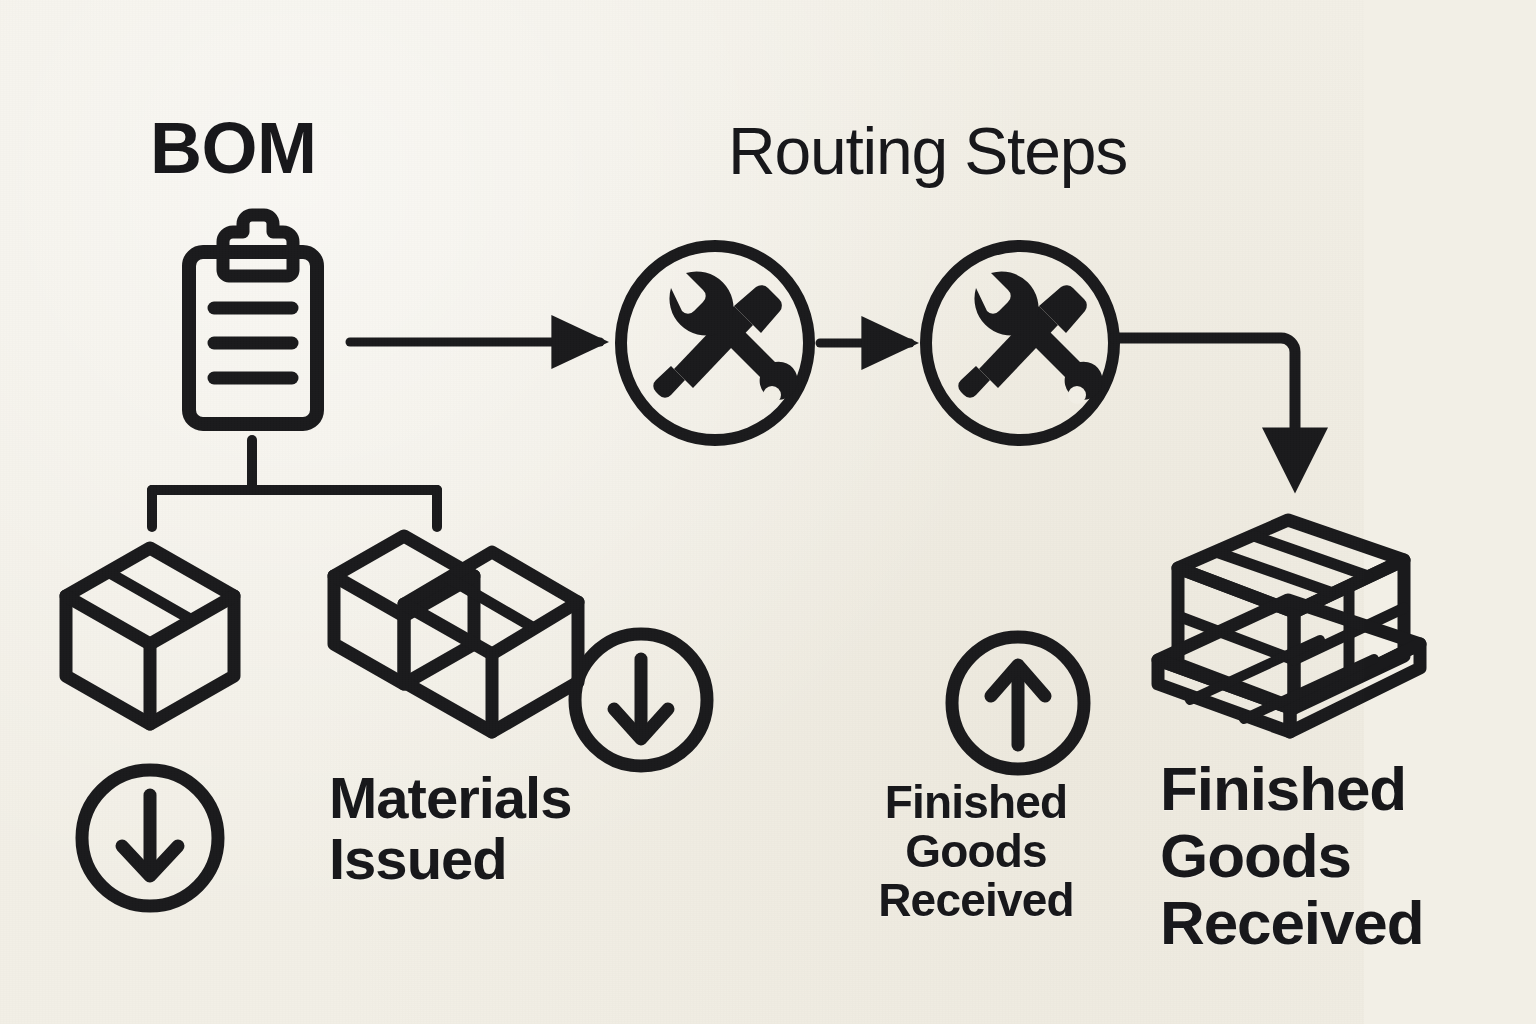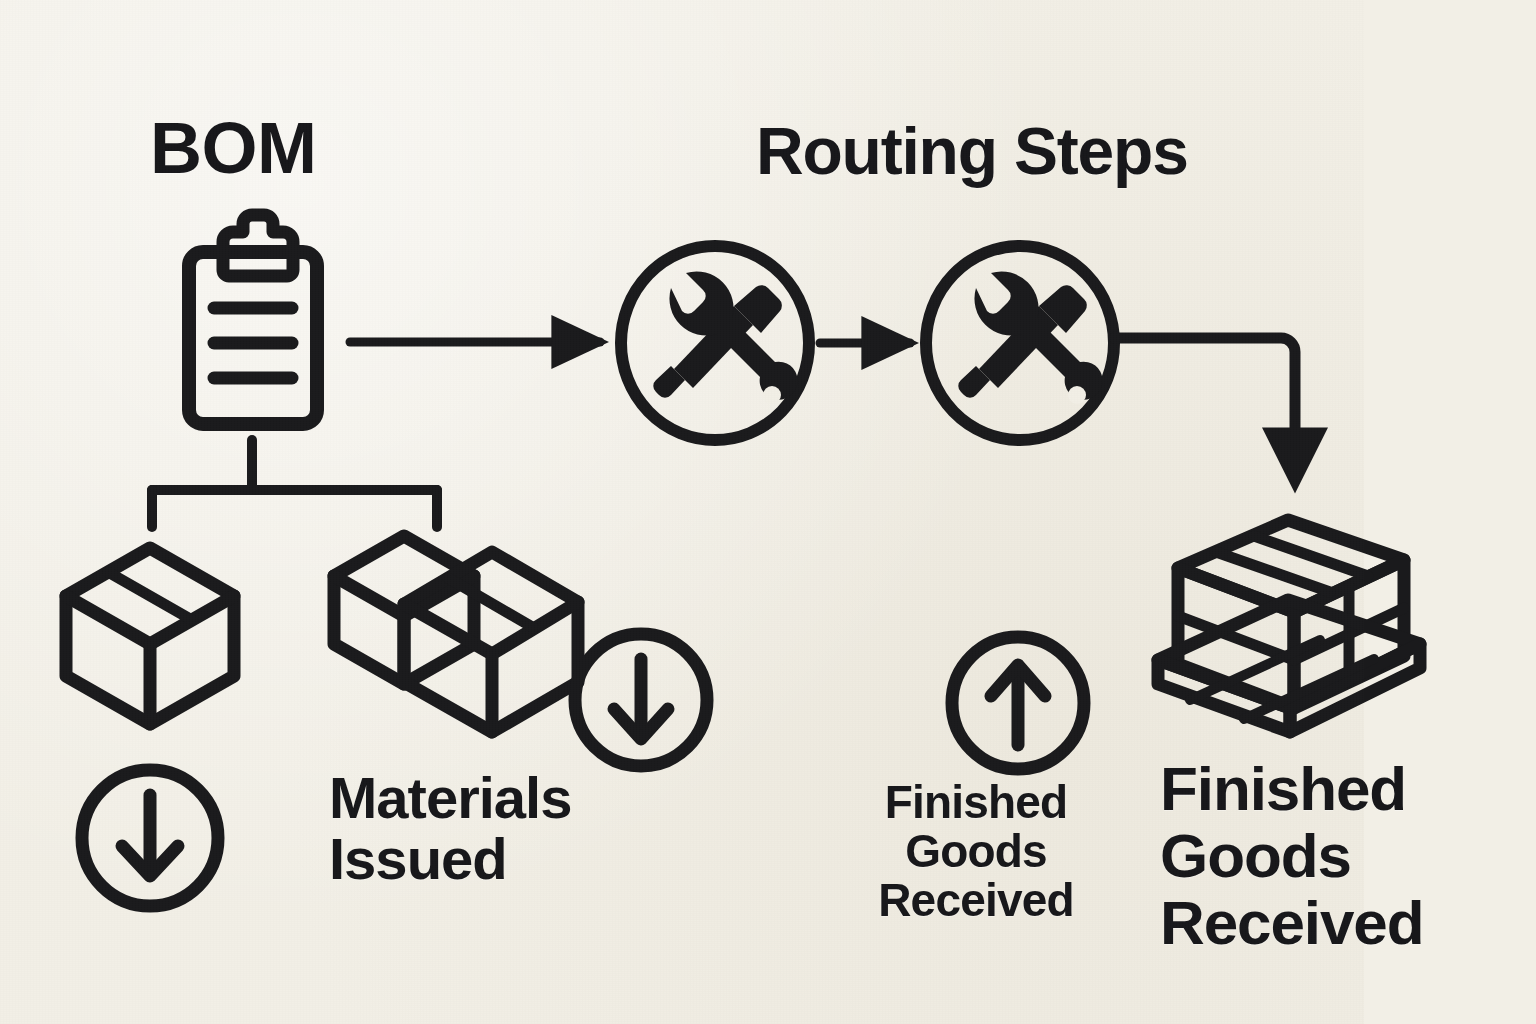--- a/index.html
+++ b/index.html
@@ -40,24 +40,24 @@
     letter-spacing: -0.5px;
     text-shadow: 0 1px 0 rgba(255,255,255,0.35);
   }
   #title-bom {
     left: 150px;
     top: 112px;
     font-size: 72px;
     font-weight: 700;
   }
   #title-routing {
-    left: 756px;
+    left: 728px;
     top: 118px;
     font-size: 66px;
-    font-weight: 700;
+    font-weight: 400;
     letter-spacing: -1.2px;
   }
   #label-materials-issued {
     left: 329px;
     top: 768px;
     font-size: 58px;
     font-weight: 700;
     letter-spacing: -1px;
     line-height: 1.05;
   }

